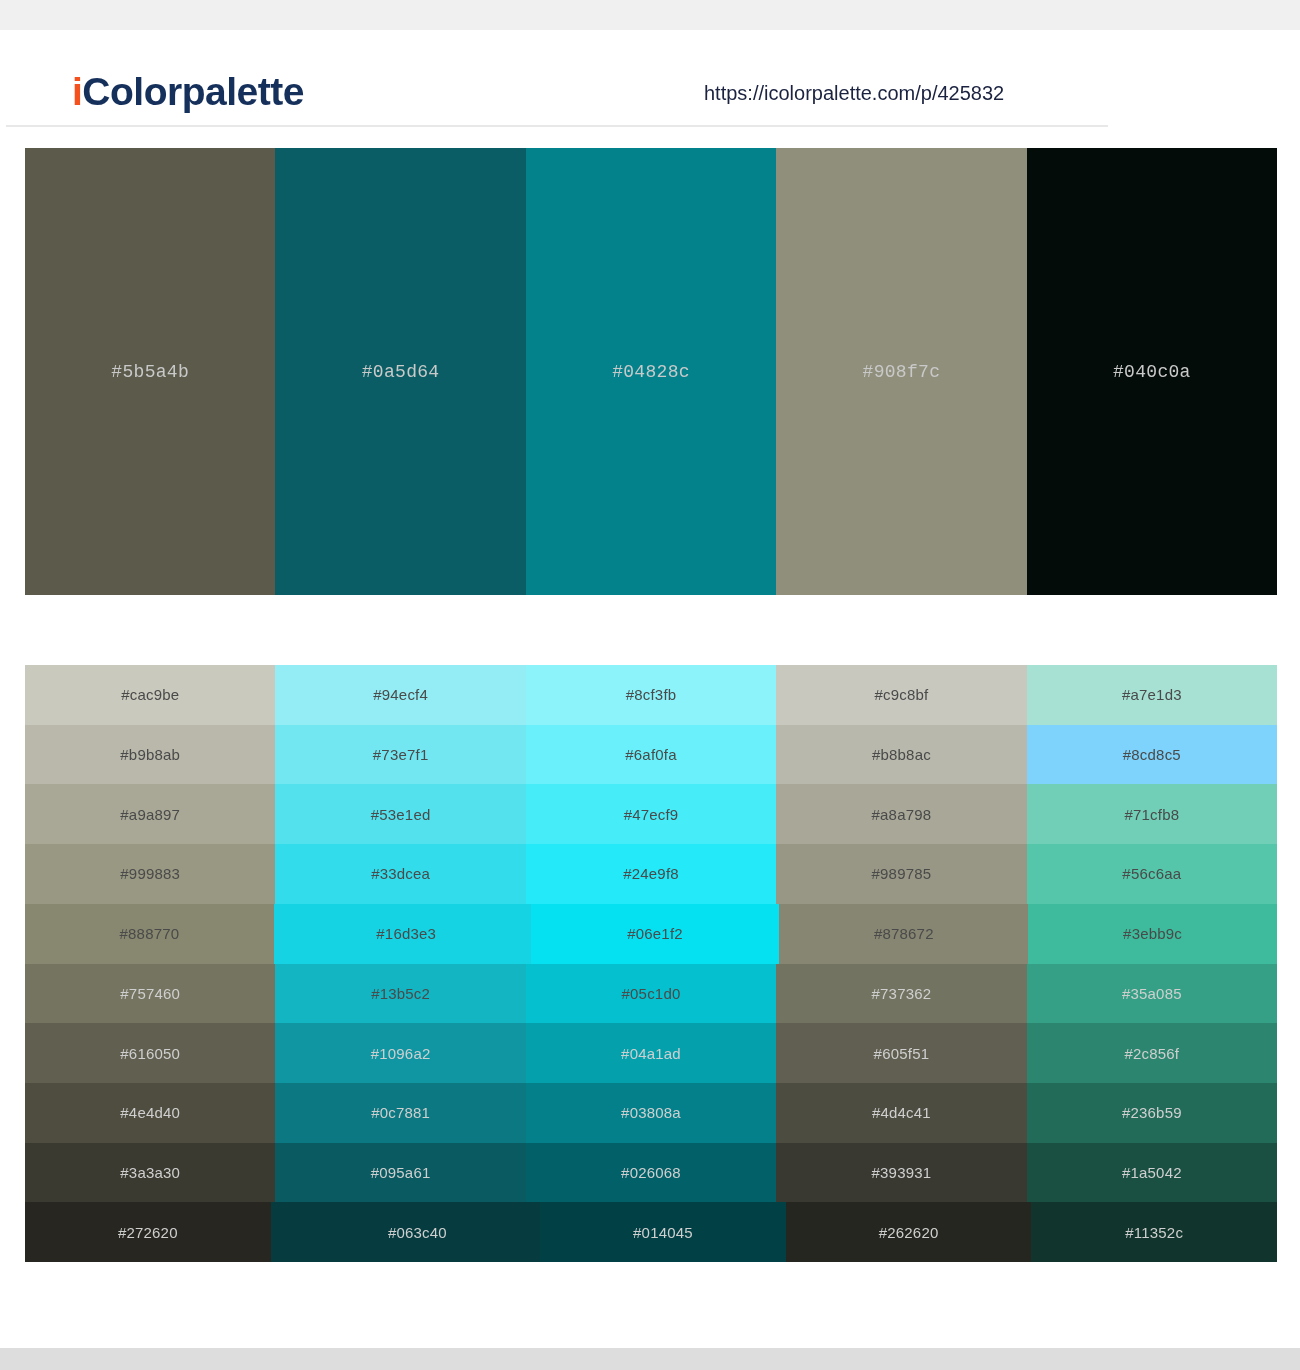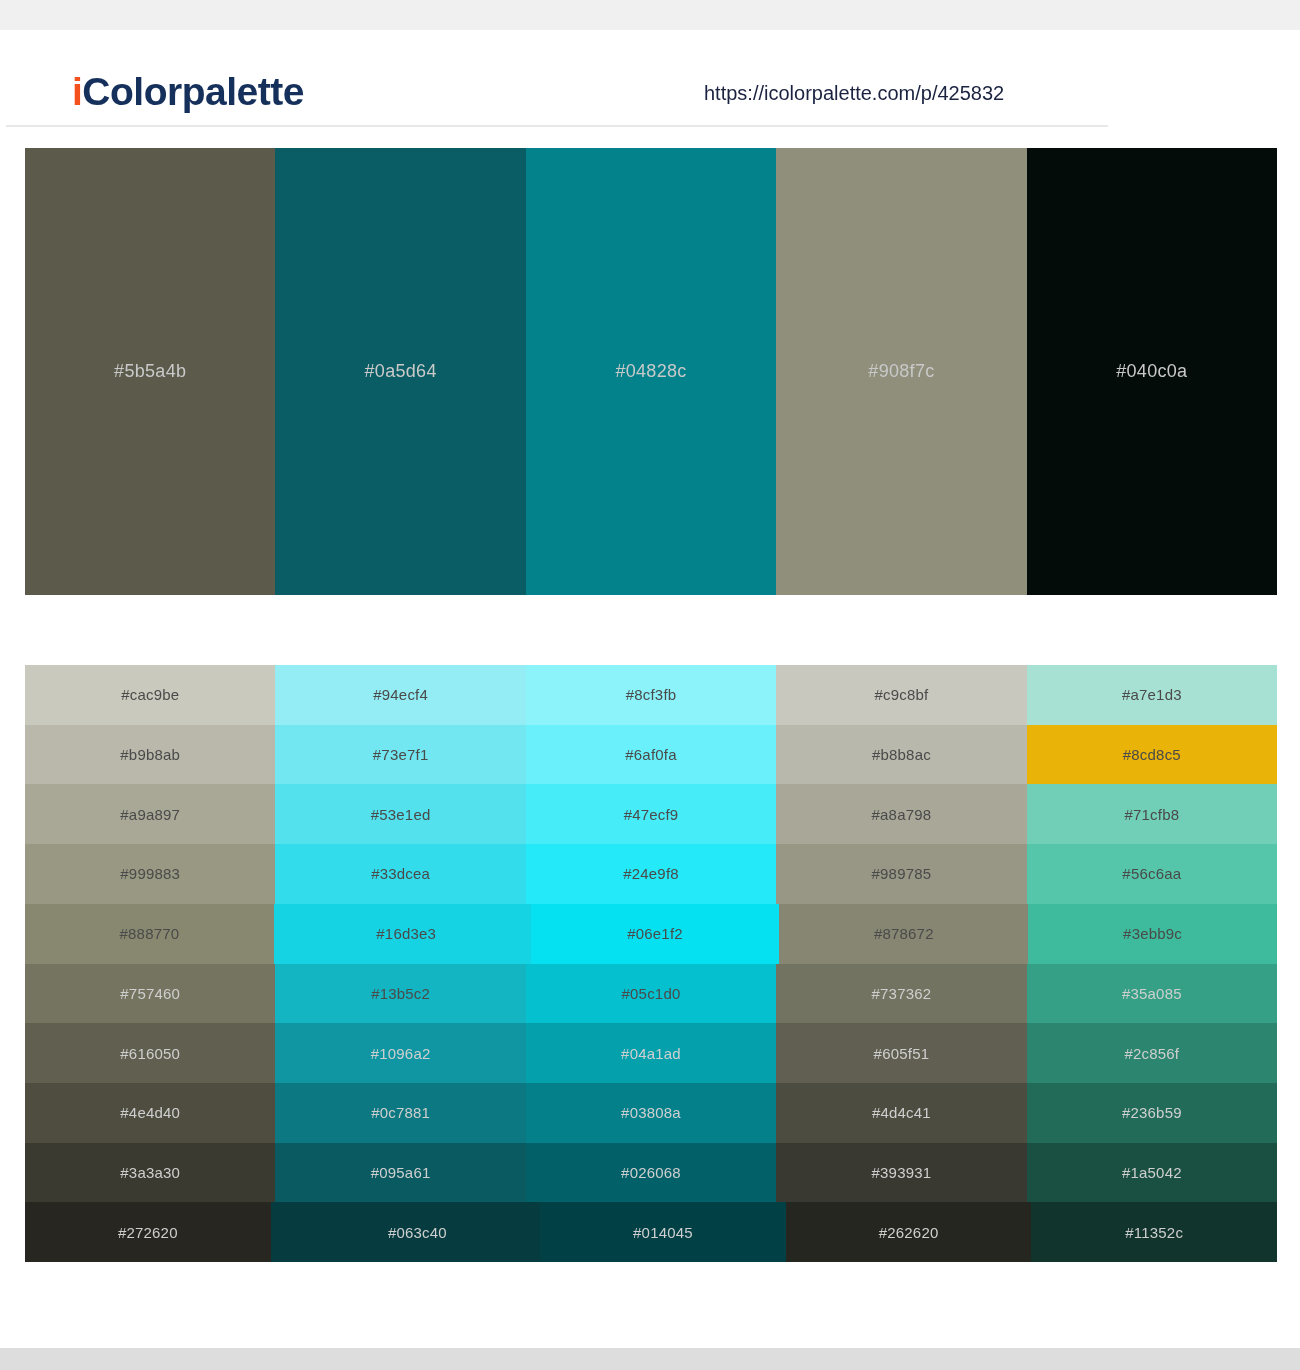--- a/index.html
+++ b/index.html
@@ -58,20 +58,21 @@
   }
 
   
   .palette-strip {
     position: absolute;
     left: 25px;
     top: 148px;
     width: 1252px;
     height: 447px;
     display: flex;
+    font-family: Liberation Mono, monospace;
   }
   .palette-swatch {
     flex: 1 1 0;
     position: relative;
     display: flex;
     align-items: center;
     justify-content: center;
   }
   .palette-swatch .swatch-label {
     font-size: 18px;
@@ -172,21 +173,21 @@
       </div>
       <div class="shade-cell light" style="background: rgb(115, 231, 241);">
         <span class="shade-label">#73e7f1</span>
       </div>
       <div class="shade-cell light" style="background: rgb(106, 240, 250);">
         <span class="shade-label">#6af0fa</span>
       </div>
       <div class="shade-cell light" style="background: rgb(184, 184, 172);">
         <span class="shade-label">#b8b8ac</span>
       </div>
-      <div class="shade-cell light" style="background: #eab308; align-items: center;">
+      <div class="shade-cell light" style="background: #7dd3fc; align-items: center;">
         <span class="shade-label">#8cd8c5</span>
       </div>
     </div>
     <div class="shade-row">
       <div class="shade-cell light" style="background: rgb(169, 168, 151);">
         <span class="shade-label">#a9a897</span>
       </div>
       <div class="shade-cell light" style="background: rgb(83, 225, 237);">
         <span class="shade-label">#53e1ed</span>
       </div>

